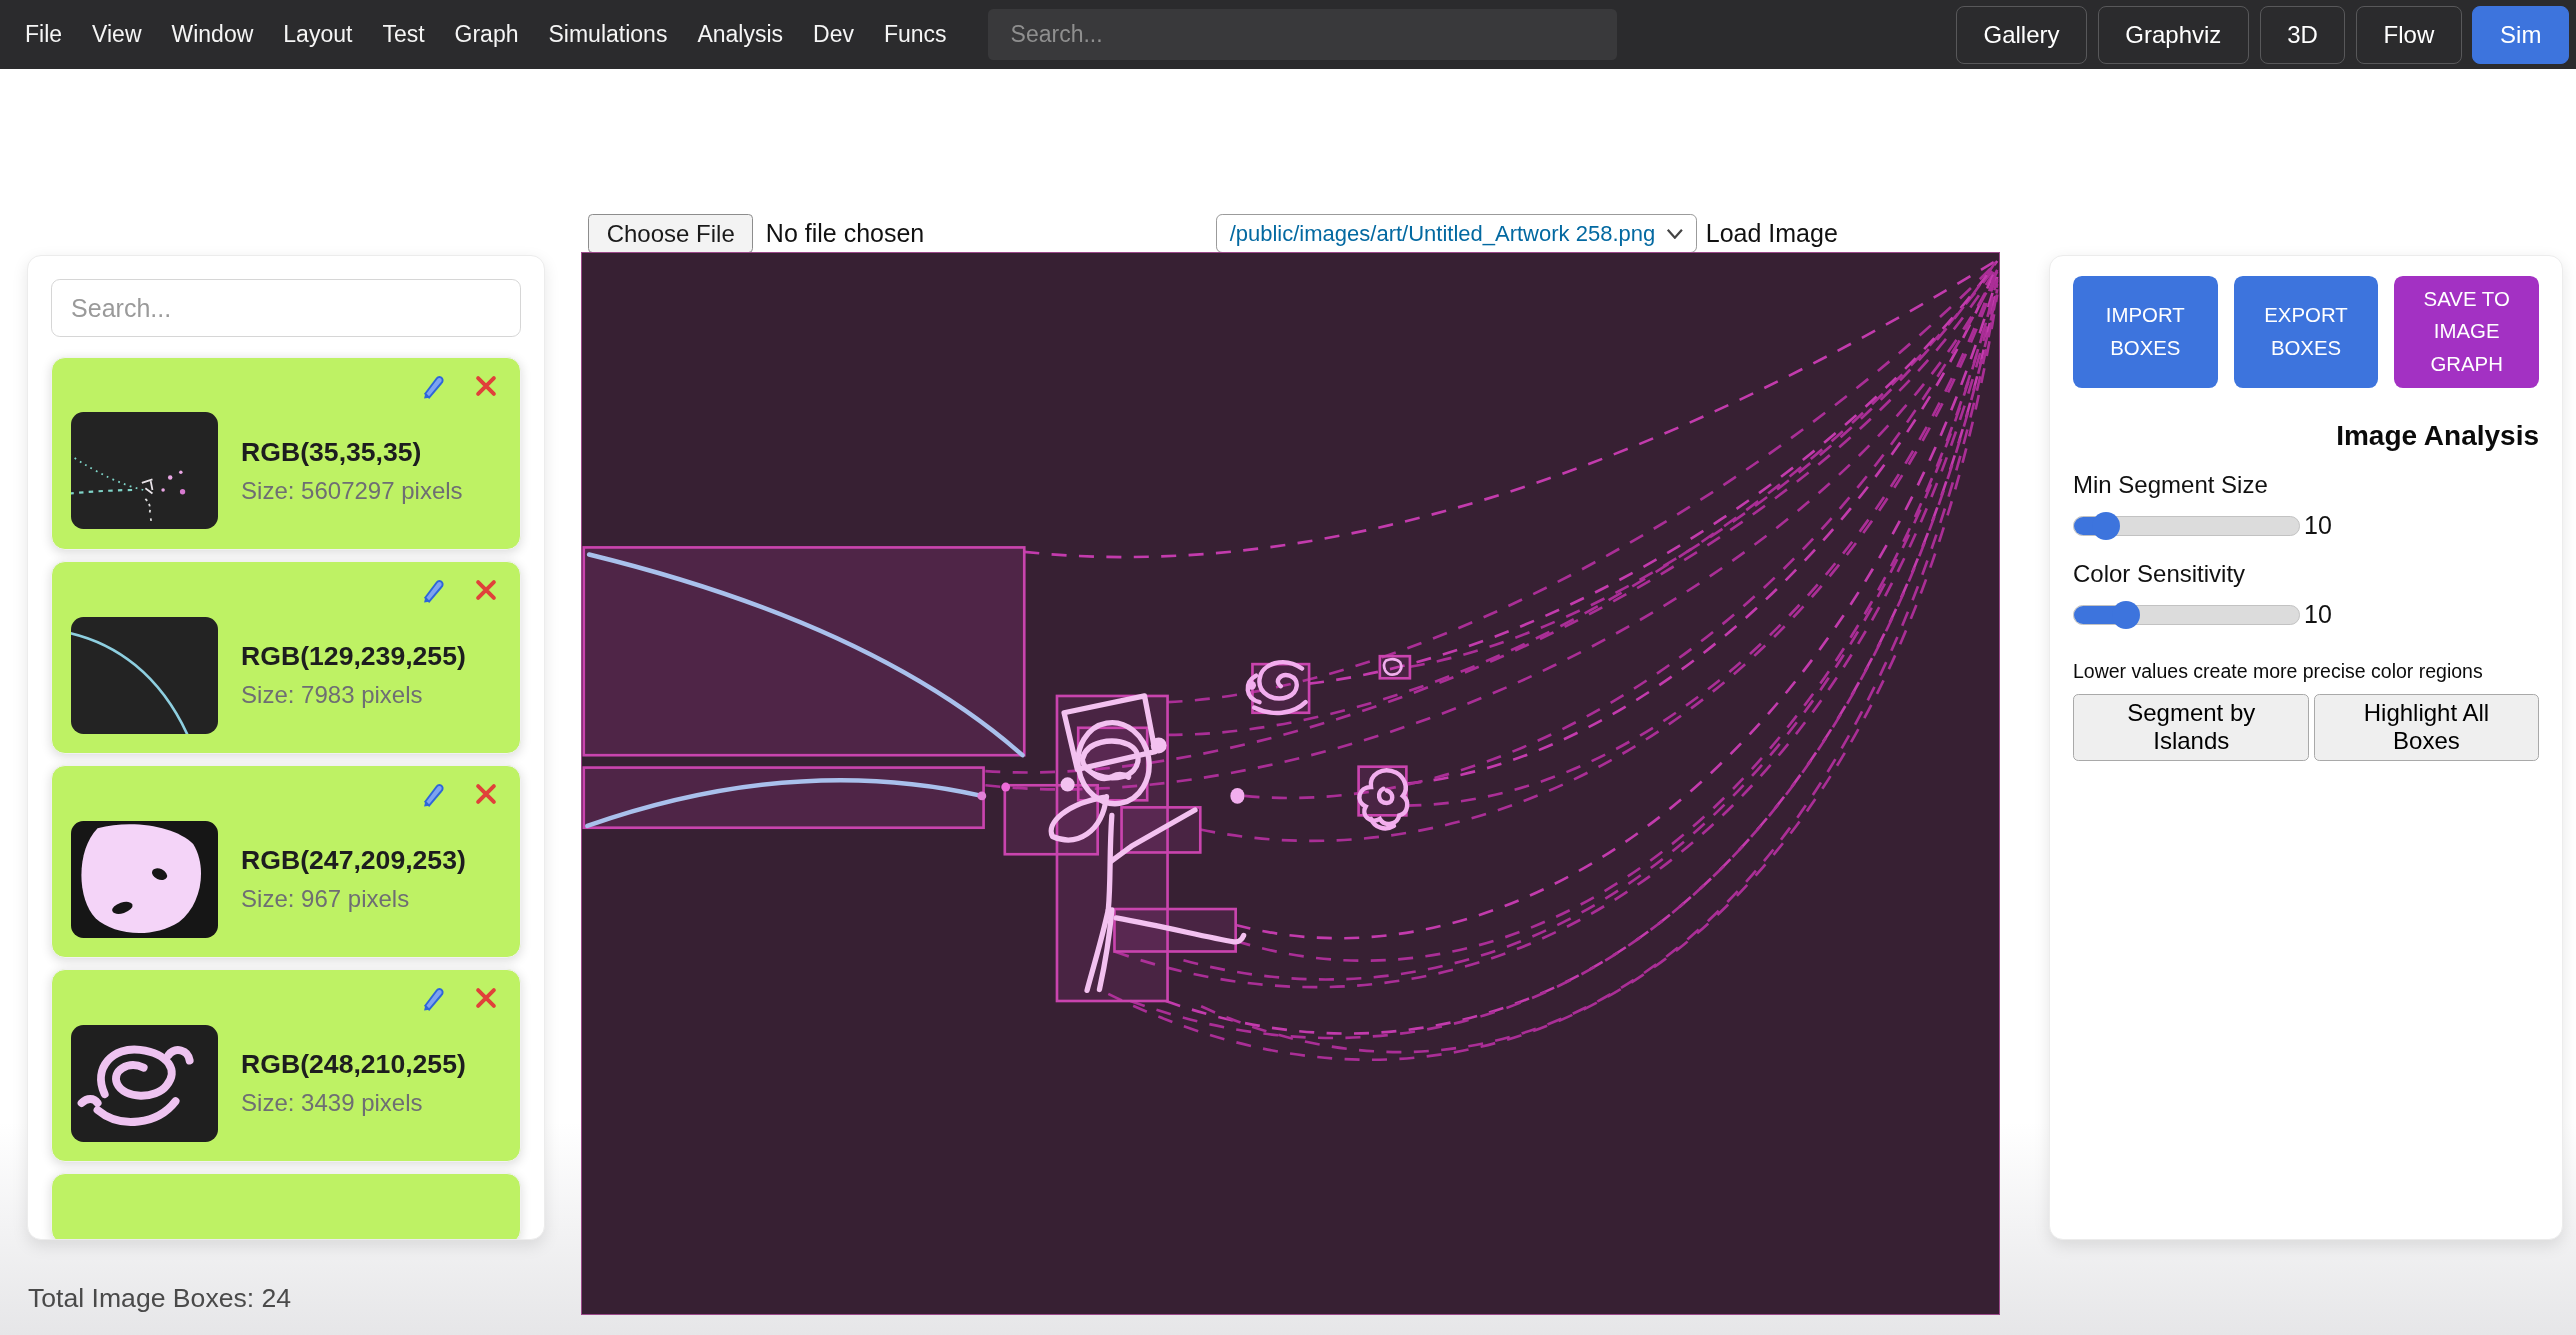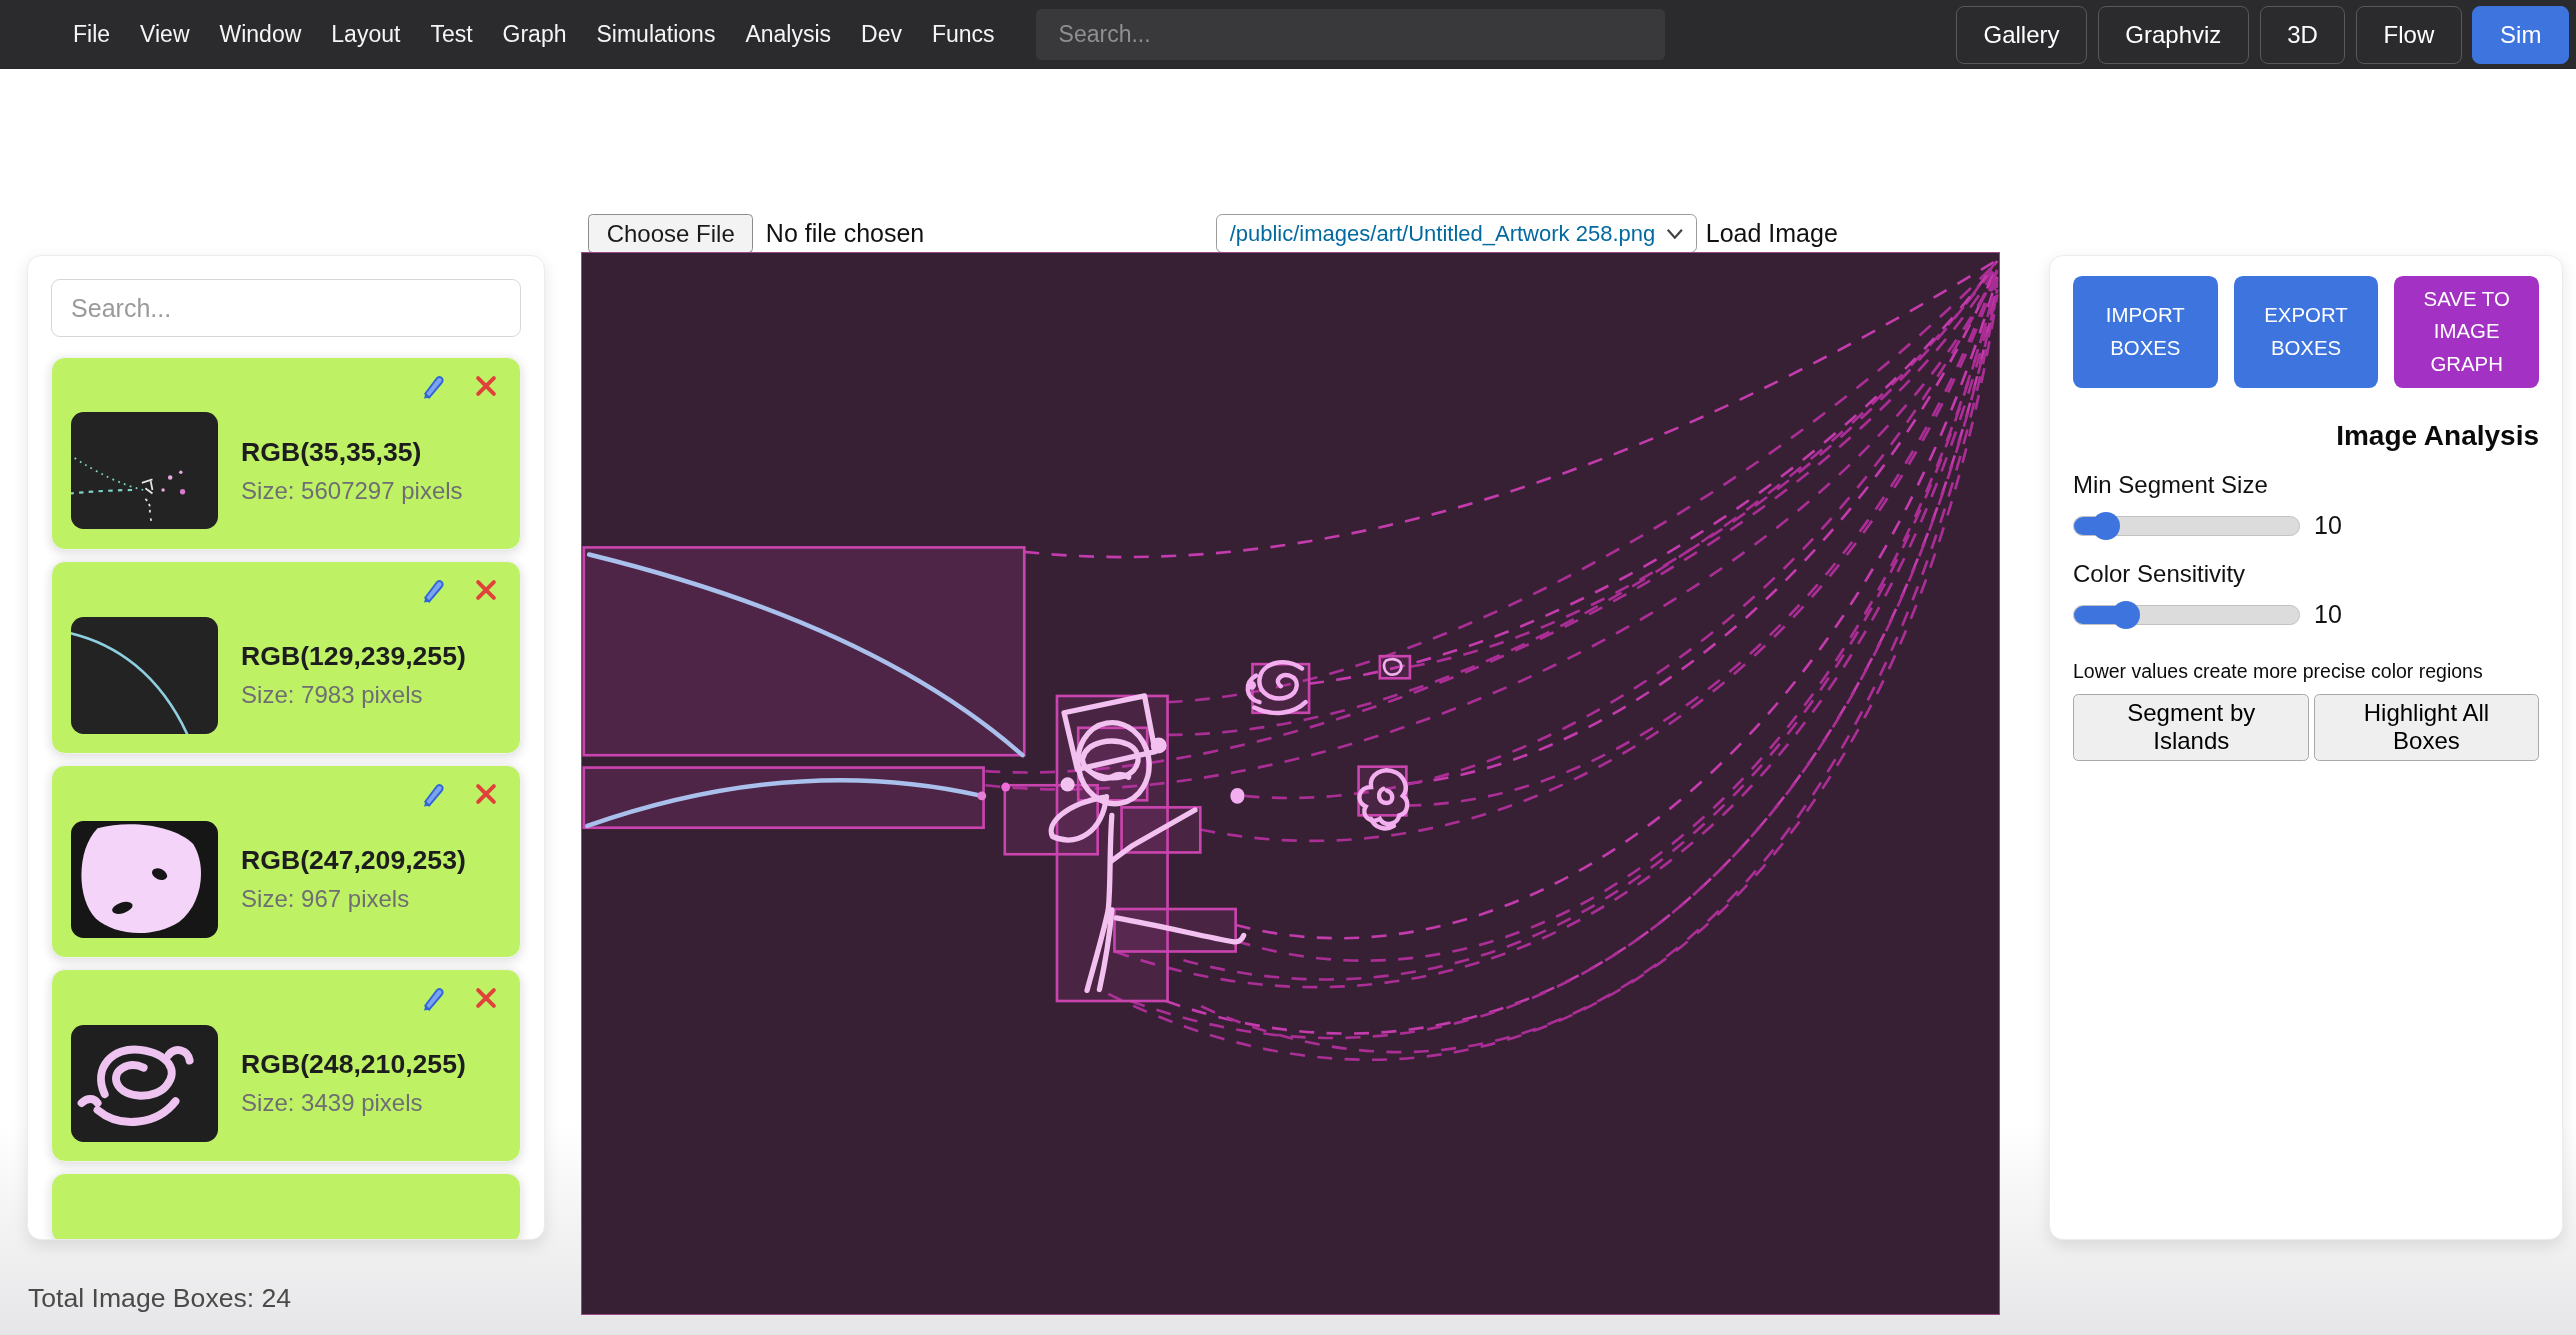--- a/index.html
+++ b/index.html
@@ -4,21 +4,21 @@
 <style>
   * { margin:0; padding:0; box-sizing:border-box; }
   html,body { width:2576px; height:1336px; }
   body {
     font-family:"Liberation Sans","DejaVu Sans",sans-serif;
     background:linear-gradient(180deg,#ffffff 0%,#ffffff 84%,#e6e6e8 100%);
     position:relative; overflow:hidden; color:#111;
   }
   
   .topbar { position:absolute; left:0; top:0; width:2576px; height:69px;
-    background:#2b2b2d; display:flex; align-items:center;padding-left:48px; }
+    background:#2b2b2d; display:flex; align-items:center; }
   .menu { display:flex; gap:30px; padding-left:25px; }
   .menu span { color:#f5f5f5; font-size:23px; cursor:default; }
   .tb-search { margin-left:41px; width:629px; height:51px; background:#39393b;
     border:none; border-radius:5.3px; color:#ddd; font-size:23px; padding:0 23px;
     outline:none; font-family:inherit; }
   .tb-search::placeholder { color:#8f8f8f; }
   .tb-btns { margin-left:auto; display:flex; gap:10.6px; padding-right:7px;align-items:center; }
   .tb-btn { height:58px; padding:0 26.6px; border:0.9px solid #58585a; border-radius:8px;
     background:transparent; color:#fff; font-size:24px; font-family:inherit; }
   .tb-btn.active { background:#3d74dd; border-color:#3d74dd; }
@@ -59,21 +59,21 @@
   .rpanel { position:absolute; left:2049px; top:255px; width:514px; height:985px;
     background:#fff; border:0.9px solid #ececec; border-radius:14px;
     box-shadow:0 5.3px 16px rgba(0,0,0,.10); padding:19.5px 23px; }
   .rp-btns { display:flex; gap:16px; }
   .rp-btn { width:145px; height:112px; border:none; border-radius:8.9px; color:#fff;
     font-size:20.4px; line-height:1.6; text-align:center; font-family:inherit; padding:5.3px; }
   .rp-btn.blue { background:#3d74dd; }
   .rp-btn.purple { background:#a331c3; }
   .rp-heading { font-size:28px; font-weight:bold; margin-top:32px; color:#0b0b0b;text-align:right; }
   .rp-label { font-size:24px; margin-top:19.5px; color:#111; }
-  .slider-row { display:flex; align-items:center; gap:14px; margin-top:12.4px;text-align:center; }
+  .slider-row { display:flex; align-items:center; gap:4px; margin-top:12.4px;text-align:center; }
   .slider { position:relative; width:227px; height:19.5px; background:#dcdcdc;
     border:0.9px solid #c2c2c2; border-radius:9.7px; }
   .slider .fill { position:absolute; left:0; top:0; height:100%; background:#3d74dd; border-radius:9.7px; }
   .slider .thumb { position:absolute; top:50%; width:28px; height:28px; background:#3d74dd;
     border-radius:50%; transform:translate(-50%,-50%); }
   .slider-val { font-size:25px; color:#111; }
   .rp-note { font-size:19.5px; margin-top:31px; color:#0b0b0b; white-space:nowrap; }
   .native-btns { display:flex; gap:4.4px; margin-top:10.6px; }
   .native-btn { background:#efefef; border:1.8px solid #a9a9a9; border-radius:5.3px;
     font-size:24px; padding:4.4px 17.7px; font-family:inherit; color:#000; }

